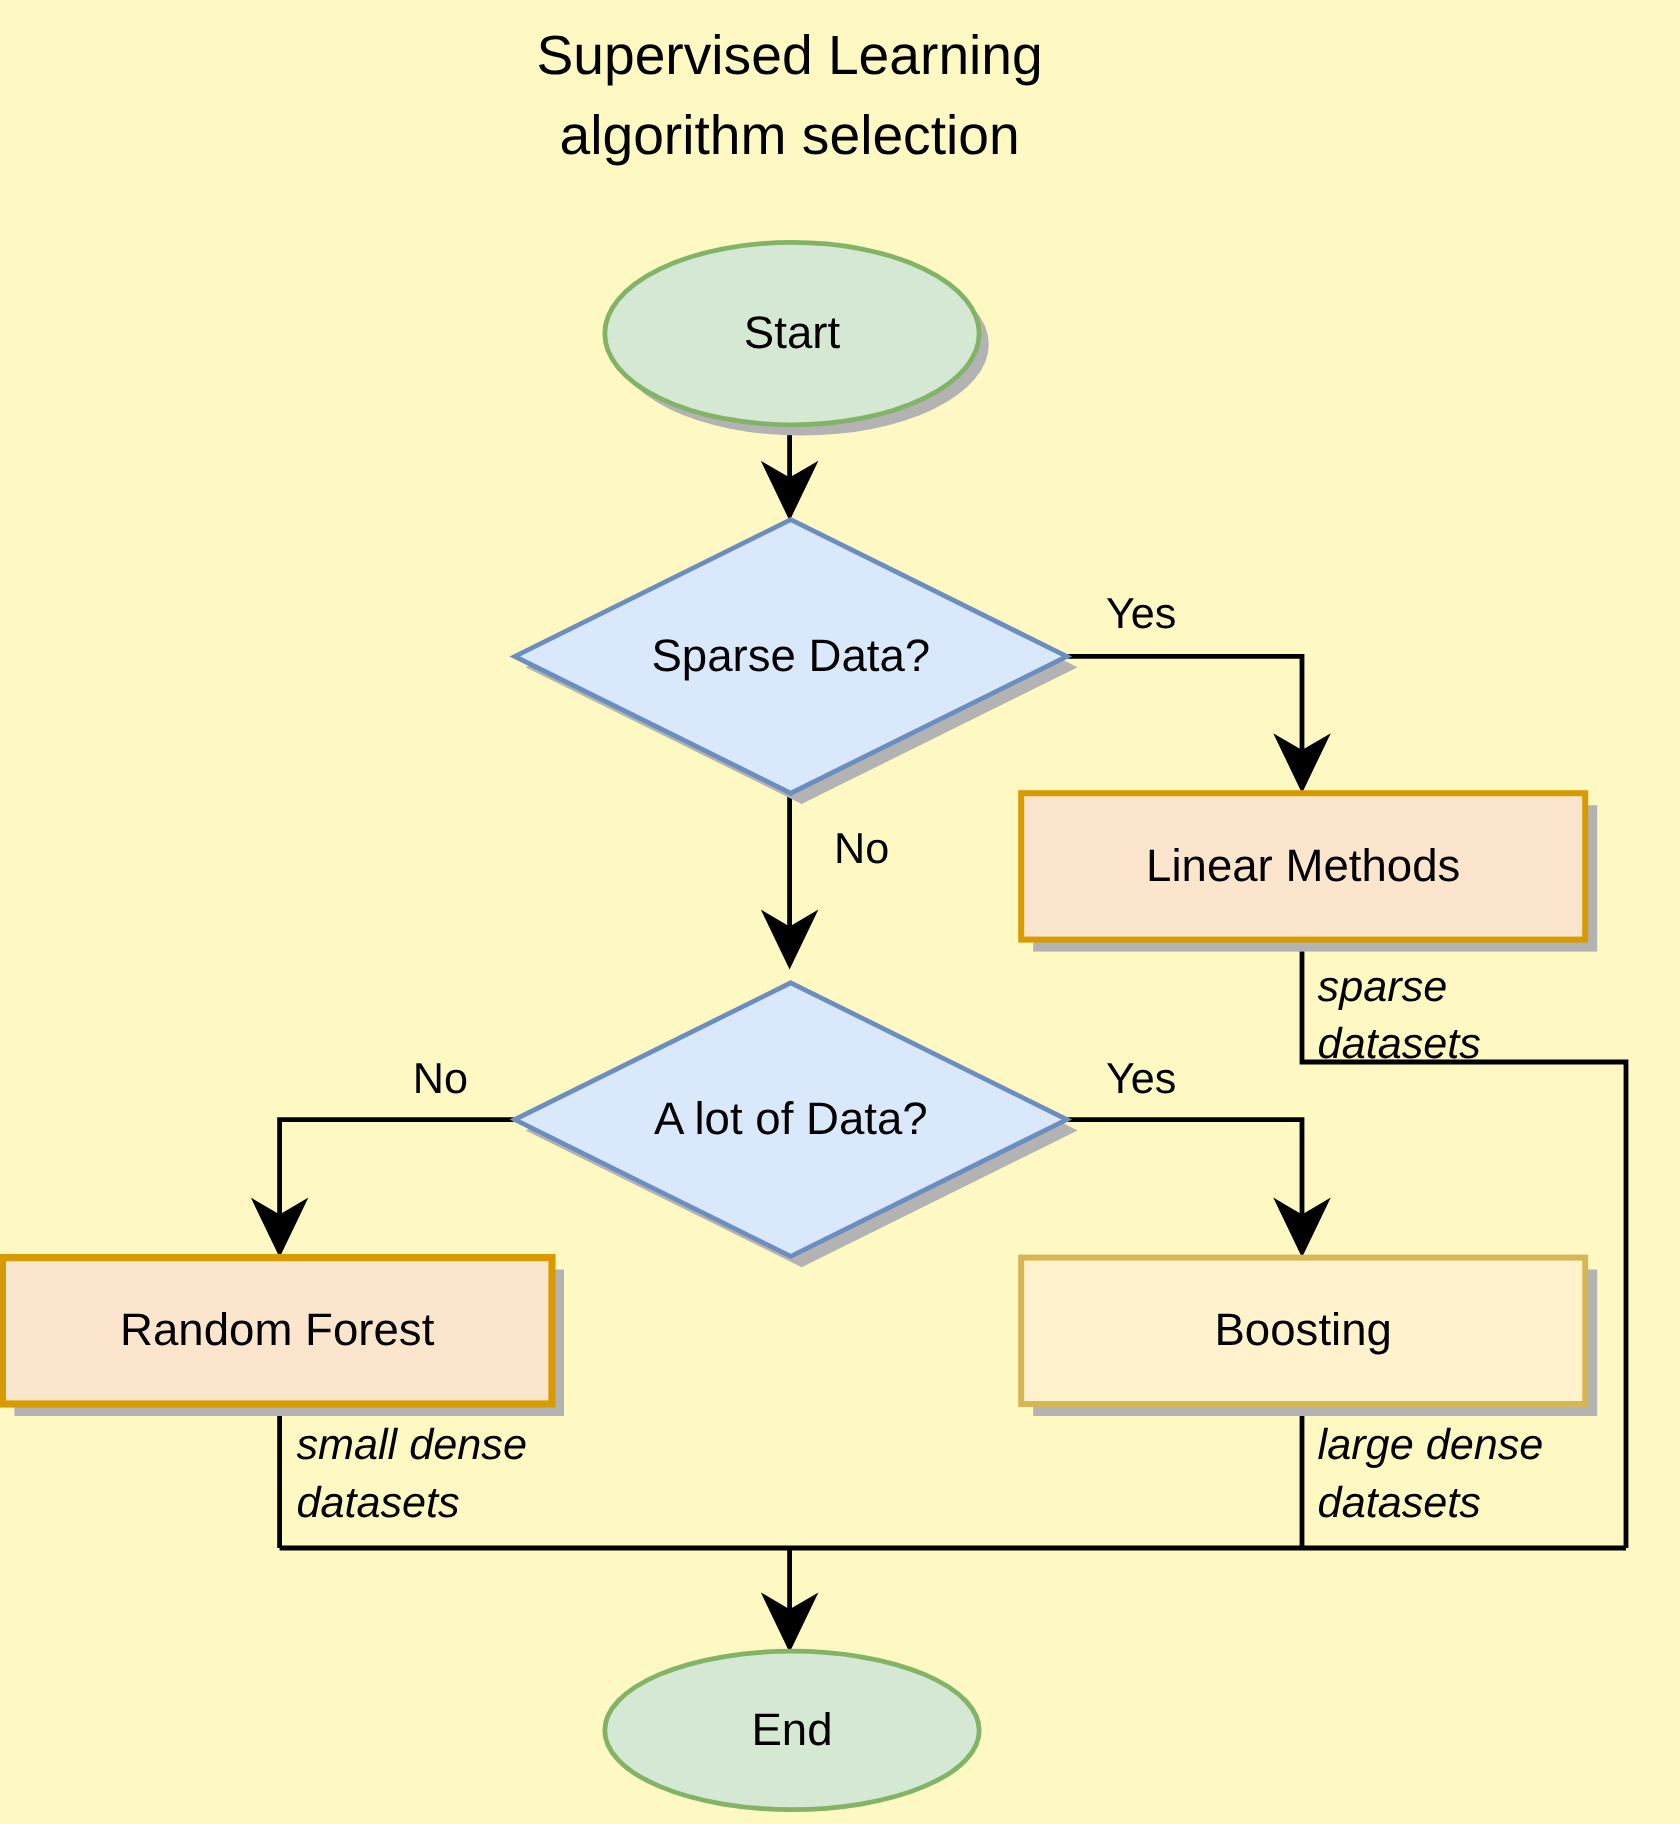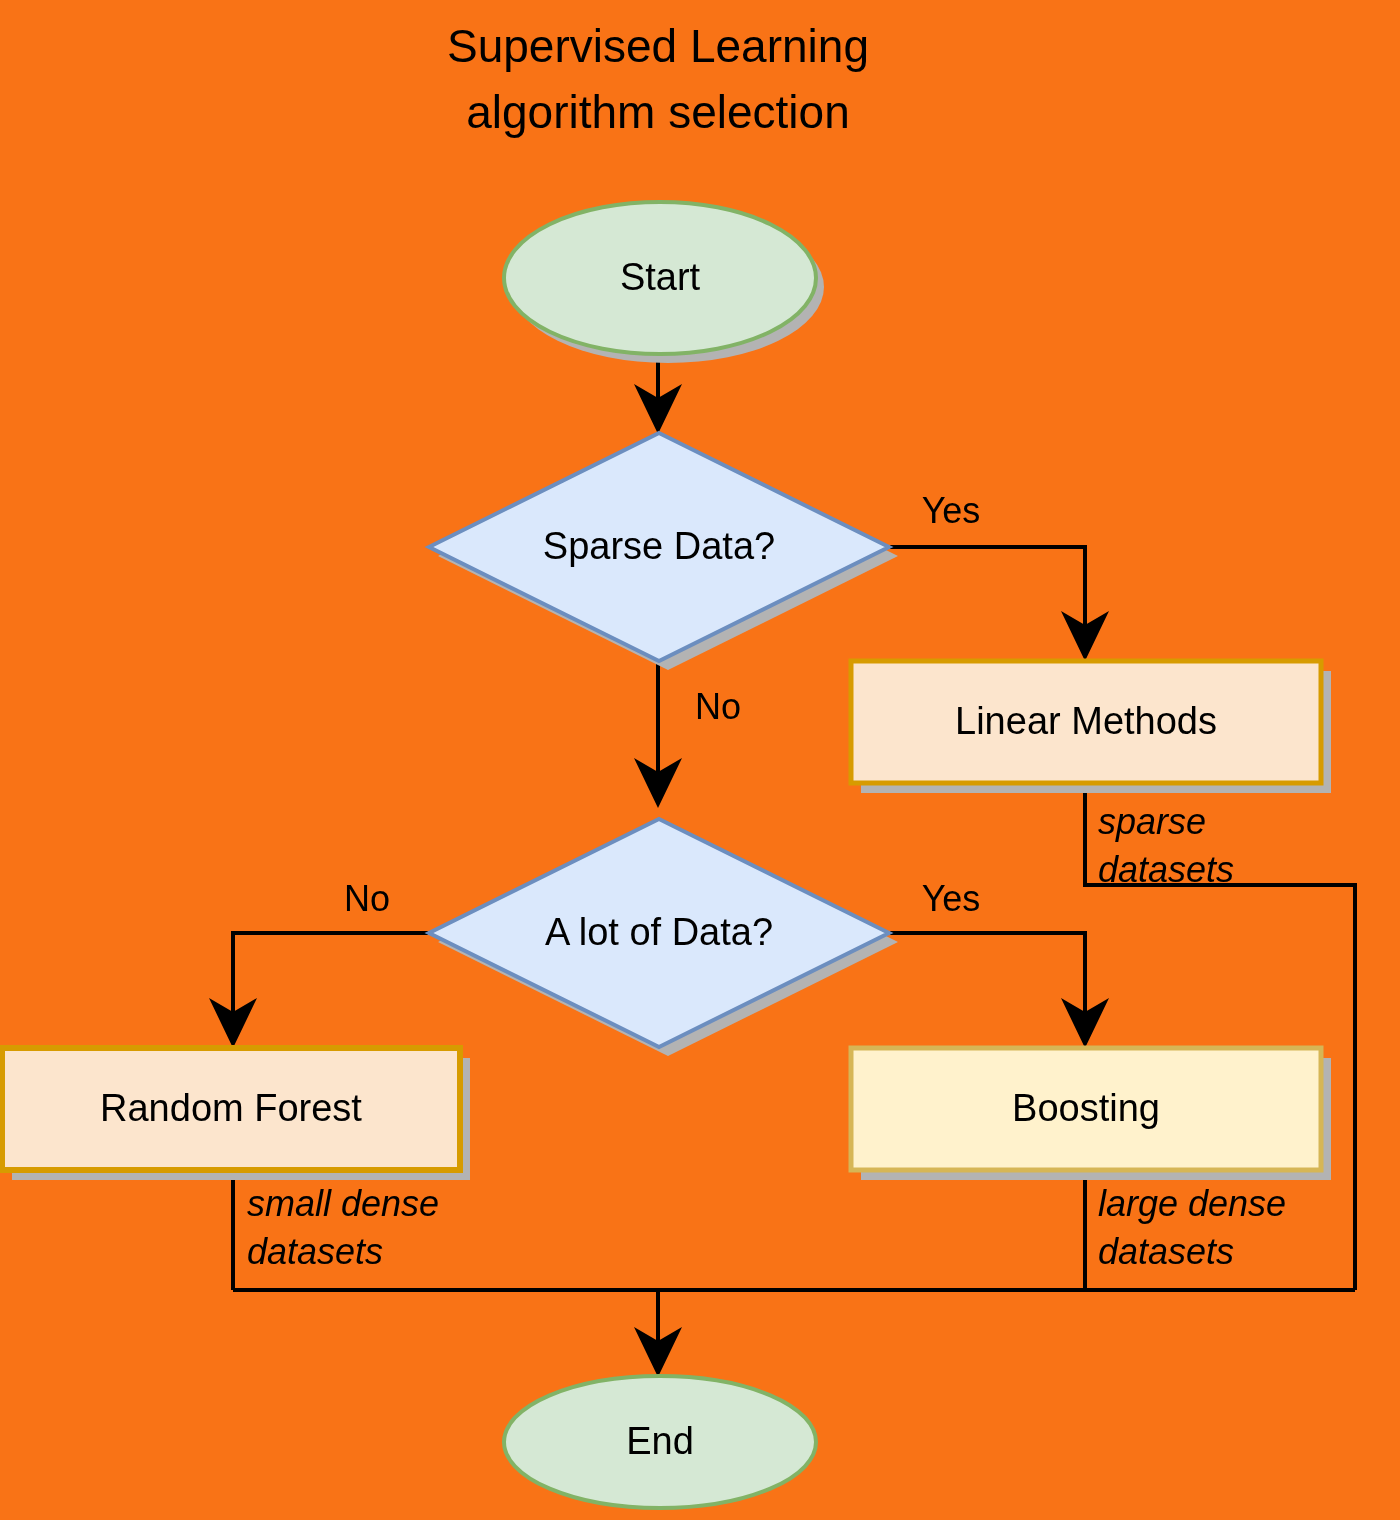--- a/index.html
+++ b/index.html
@@ -4,21 +4,21 @@
 <style>
   html, body {
     margin: 0;
     padding: 0;
     background: #fafafa;
   }
   #canvas {
     position: relative;
     width: 1400px;
     height: 1520px;
-    background: #f97316;
+    background: #fef9c3;
     overflow: hidden;
     font-family: "Liberation Sans", sans-serif;
   }
   svg.flow {
     position: absolute;
     inset: 0;
     width: 1400px;
     height: 1520px;
     display: block;
   }

